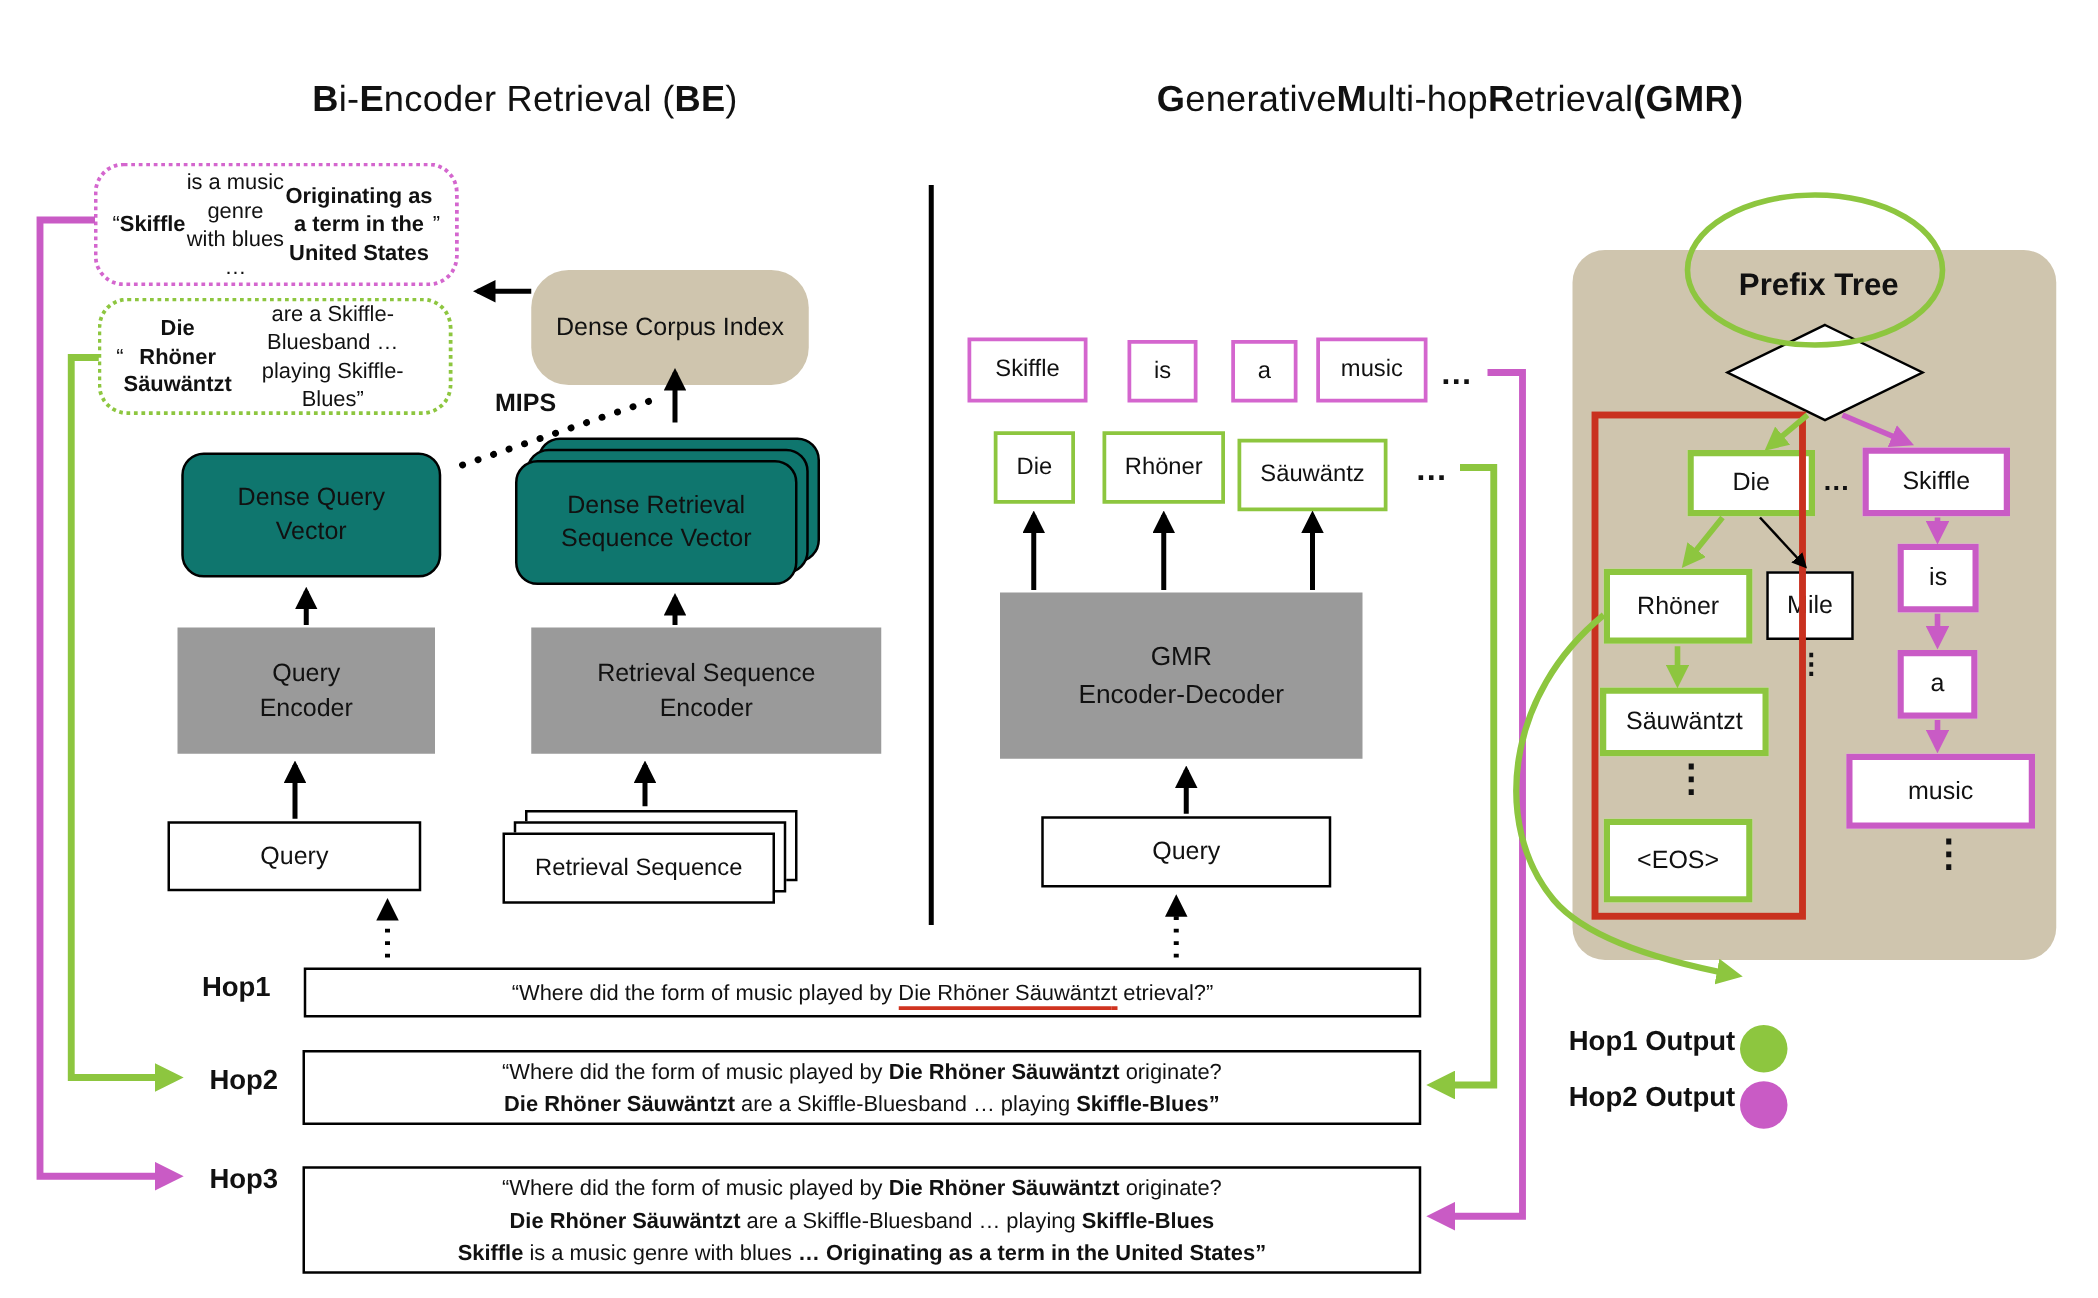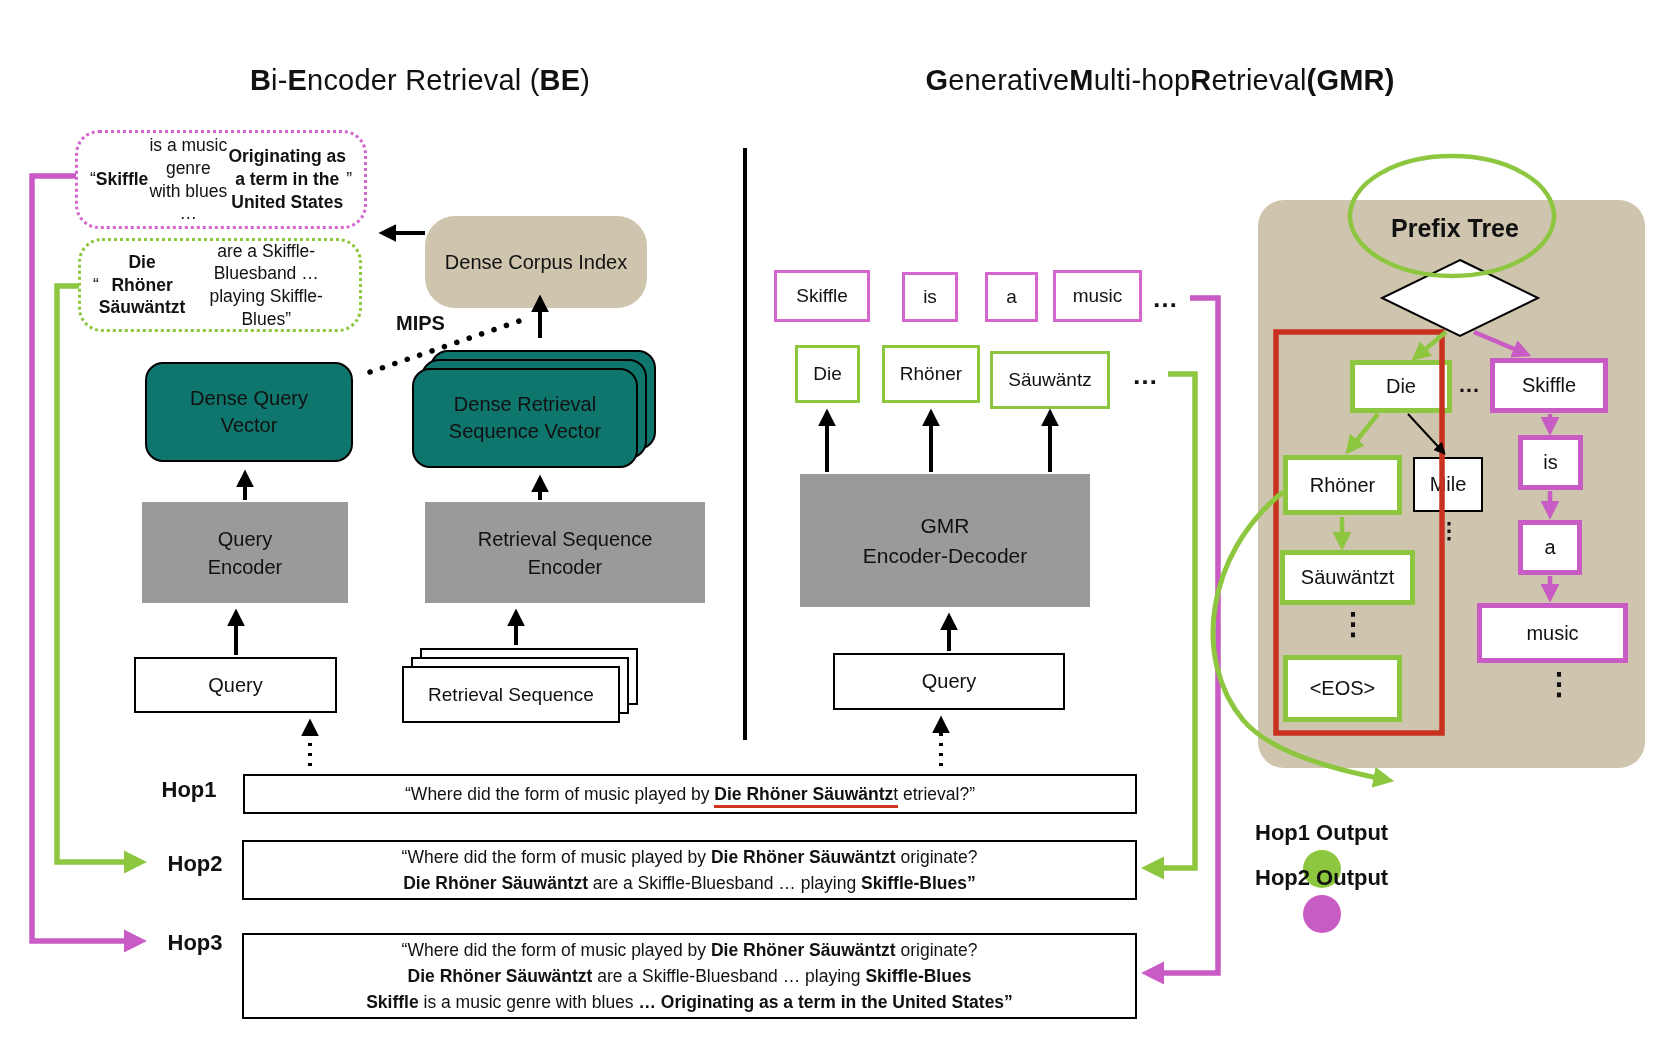--- a/index.html
+++ b/index.html
@@ -22,21 +22,21 @@
   .tok-green{border:3.5px solid #8DC63F;}
   .node{background:#fff;z-index:3;font-size:20px;}
   .node-green{border:5px solid #8DC63F;}
   .node-pink{border:5px solid #C95BC5;}
   .node-black{border:2px solid #000;}
   .dots-h{font-size:26px;font-weight:bold;letter-spacing:1px;z-index:2;}
   .dots-v{font-size:30px;font-weight:bold;line-height:.8;z-index:3;}
   .hoplabel{font-size:22px;font-weight:bold;z-index:2;}
   .hopbox{background:#fff;border:2.5px solid #000;font-size:17.5px;line-height:1.5;z-index:2;}
   .red-underline{border-bottom:3.5px solid #D0331F;padding-bottom:1px;}
-  .legend-row{display:flex;align-items:center;gap:4px;z-index:6;flex-direction:column;}
+  .legend-row{display:flex;align-items:flex-start;gap:4px;z-index:6;}
   .legend-label{font-size:22px;font-weight:bold;}
   .legend-dot{width:38px;height:38px;border-radius:50%;}
   svg.overlay{position:absolute;left:0;top:0;z-index:5;pointer-events:none;}
 </style>
 </head>
 <body>
 
 <div id="canvas">
 
   <div class="abs center title" style="left:175px;top:60px;width:490px;height:40px;">
@@ -146,21 +146,21 @@
     <span class="legend-label">Hop1 Output</span>
     <span class="legend-dot" style="background:#8DC63F;"></span>
   </div>
   <div class="abs legend-row" style="left:1255px;top:865px;">
     <span class="legend-label">Hop2 Output</span>
     <span class="legend-dot" style="background:#C95BC5;"></span>
   </div>
 
   <div class="abs center hoplabel" style="left:150px;top:777px;width:78px;">Hop1</div>
   <div class="abs center hopbox" style="left:243px;top:774px;width:894px;height:40px;">
-    <div><span>“Where did the form of music played by  </span><span class="red-underline" style="font-weight: bold;">Die Rhöner Säuwäntz</span><span class="red-underline">t</span><span> etrieval?”</span></div>
+    <div><span>“Where did the form of music played by  </span><span class="red-underline" style="font-weight: normal;">Die Rhöner Säuwäntz</span><span class="red-underline">t</span><span> etrieval?”</span></div>
   </div>
 
   <div class="abs center hoplabel" style="left:156px;top:851px;width:78px;">Hop2</div>
   <div class="abs center col hopbox" style="left:242px;top:840px;width:895px;height:60px;">
     <div><span>“Where did the form of music played by  </span><span style="font-weight: bold;">Die Rhöner Säuwäntzt</span><span> originate?</span></div>
     <div><span style="font-weight: bold;">Die Rhöner Säuwäntzt</span><span>  are a Skiffle-Bluesband … playing </span><span style="font-weight: bold;">Skiffle-Blues”</span></div>
   </div>
 
   <div class="abs center hoplabel" style="left:156px;top:930px;width:78px;">Hop3</div>
   <div class="abs center col hopbox" style="left:242px;top:933px;width:895px;height:86px;">

